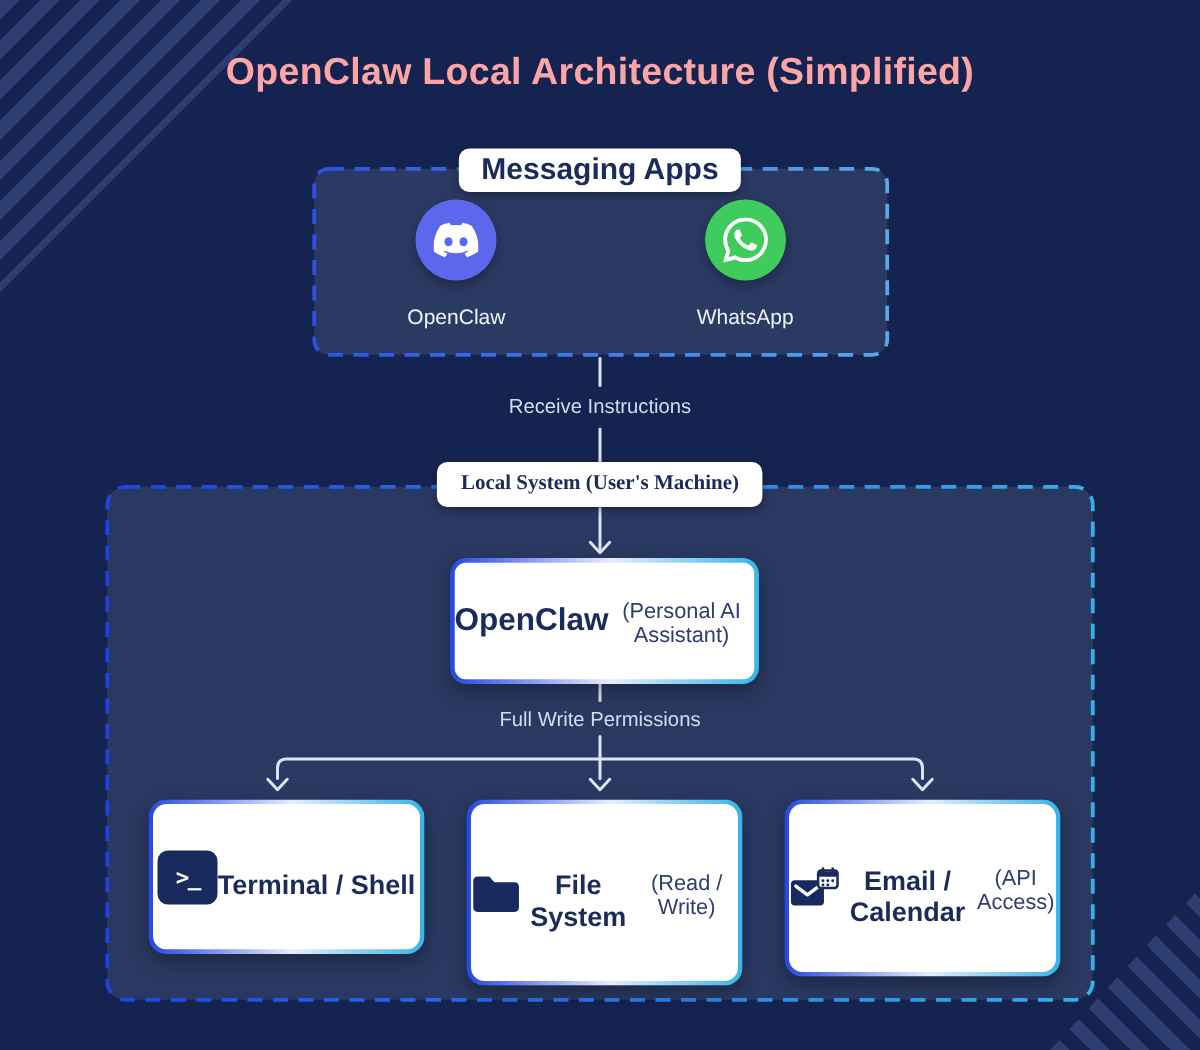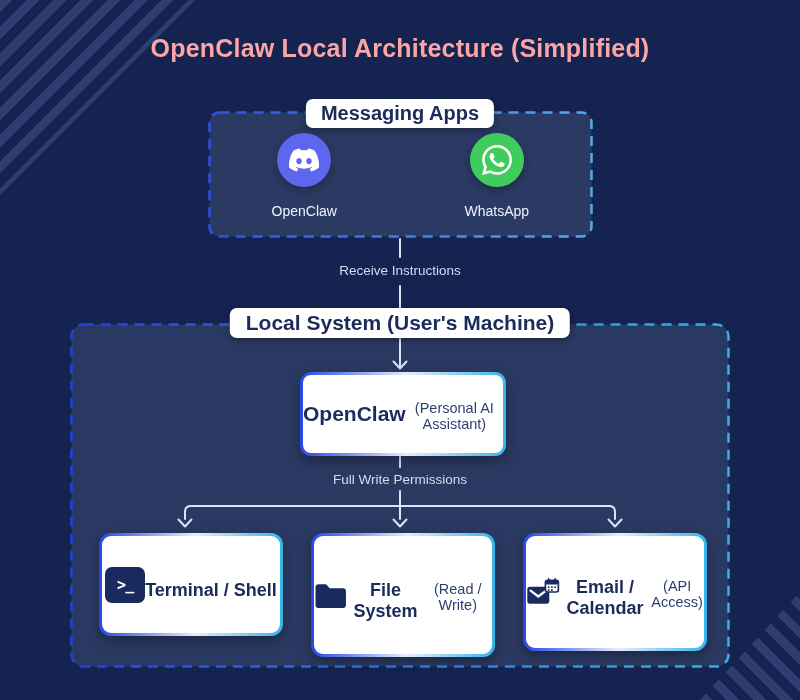--- a/index.html
+++ b/index.html
@@ -21,21 +21,21 @@
   }
   svg.layer{position:absolute;pointer-events:none;}
   
   .pill{
     position:absolute;left:400px;transform:translateX(-50%);
     background:#ffffff;color:#1b2b5a;font-weight:bold;
     border-radius:7px;box-shadow:0 2px 6px rgba(0,0,0,.35);
     display:flex;align-items:center;justify-content:center;white-space:nowrap;
   }
   .pill.msg{top:99px;height:29px;padding:0 15px;font-size:20px;}
-  .pill.local{top:308px;height:30px;padding:0 16px;font-size:21px;}
+  .pill.local{top:308px;height:30px;padding:0 16px;font-size:14px;font-family:Liberation Serif, serif;}
   
   .apps{position:absolute;top:133px;left:208px;width:385px;display:flex;justify-content:space-around;}
   .app{display:flex;flex-direction:column;align-items:center;width:120px;}
   .app-circle{width:54px;height:54px;border-radius:50%;display:flex;align-items:center;justify-content:center;box-shadow:0 3px 8px rgba(0,0,0,.3);}
   .app-label{margin-top:16px;color:#eef2fb;font-size:14px;}
   .c-discord{background:#5c67ee;}
   .c-telegram{background:#32a4e2;}
   .c-whatsapp{background:#40cc5c;}
   
   .conn-label{

